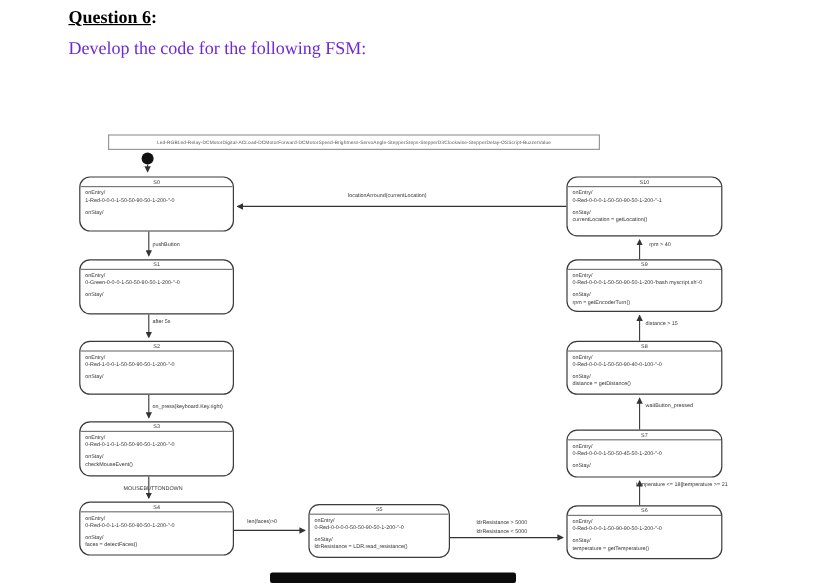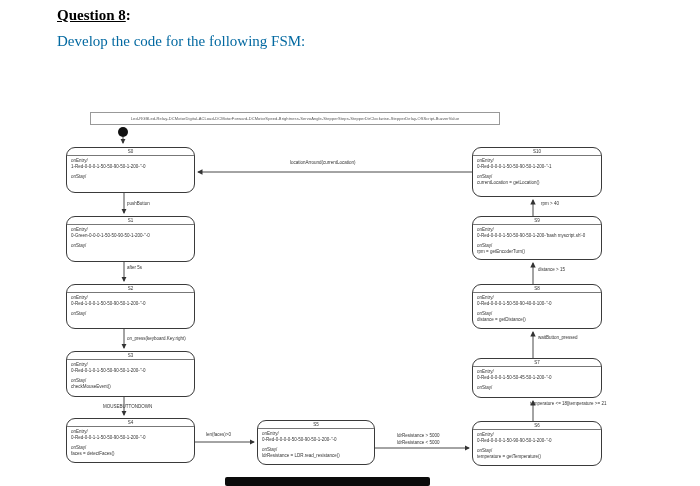--- a/index.html
+++ b/index.html
@@ -7,21 +7,21 @@
     width:700px;height:486px;position:relative;background:#ffffff;
     font-family:"Liberation Sans",sans-serif;overflow:hidden;
   }
   .doc-title{
     position:absolute;left:57px;top:7px;
     font-family:"Liberation Serif",serif;font-size:15px;font-weight:bold;color:#000;
   }
   .doc-title .underlined{text-decoration:underline;}
   .doc-subtitle{
     position:absolute;left:57px;top:33px;
-    font-family:"Liberation Serif",serif;font-size:15px;color:#0369a1;
+    font-family:"Liberation Serif",serif;font-size:15px;color:#6d28d9;
   }
   .legend{
     position:absolute;left:90px;top:112px;width:410px;height:13px;
     border:1px solid #999;box-sizing:border-box;background:#fff;
     font-size:4px;color:#555;white-space:nowrap;overflow:hidden;
     display:flex;align-items:center;justify-content:center;letter-spacing:0.1px;
   }
   .overlay{position:absolute;left:0;top:0;pointer-events:none;}
   .tr-line{stroke:#333;stroke-width:0.9;fill:none;}
   .state{
@@ -40,21 +40,21 @@
   }
   .bottom-bar{
     position:absolute;left:225px;top:477px;width:205px;height:9px;
     background:#0b0b0b;border-radius:2px;
   }
 </style>
 </head>
 <body>
 
 <div class="doc-title">
-  <span class="underlined">Question 8</span><span>:</span>
+  <span class="underlined">Question 6</span><span>:</span>
 </div>
 <div class="doc-subtitle">Develop the code for the following FSM:</div>
 
 <div id="diagram">
   <div class="legend">Led-RGBLed-Relay-DCMotorDigital-ACLoad-DCMotorForward-DCMotorSpeed-Brightness-ServoAngle-StepperSteps-StepperDirClockwise-StepperDelay-OSScript-BuzzerValue</div>
 
   <svg class="overlay" width="700" height="486" viewBox="0 0 700 486">
     <defs>
       <marker id="ah" viewBox="0 0 6 6" markerWidth="6" markerHeight="6" refX="5" refY="3" orient="auto">
         <path d="M0,0 L6,3 L0,6 Z" fill="#333"></path>

